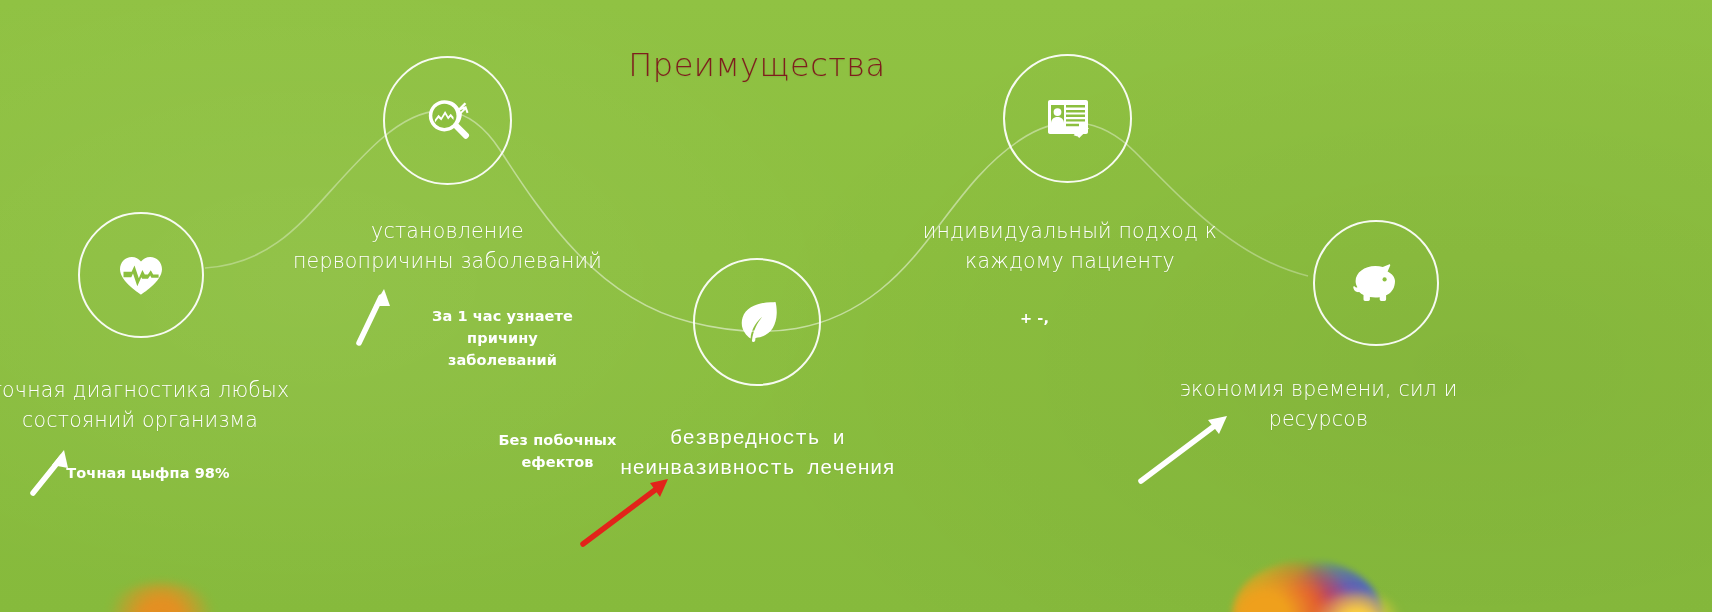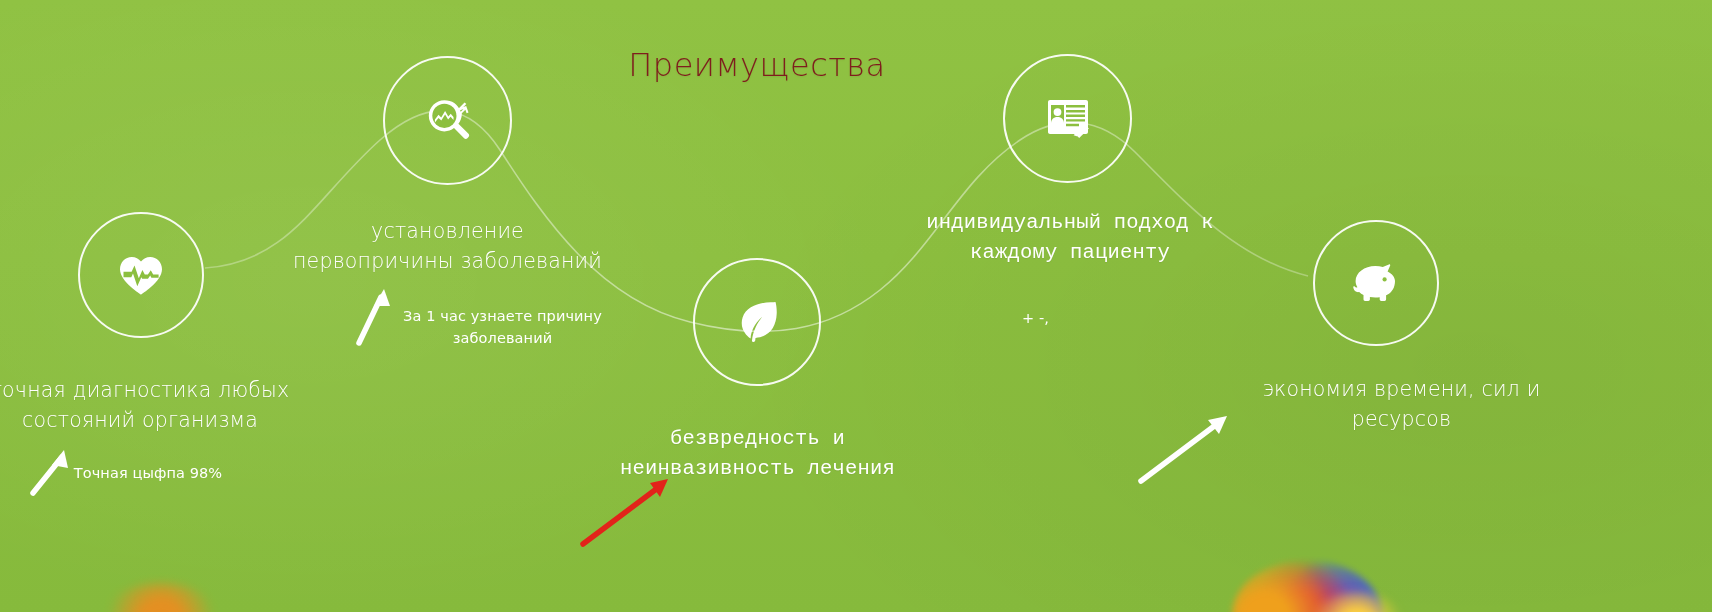--- a/index.html
+++ b/index.html
@@ -47,21 +47,21 @@
     text-shadow:0 1px 1px rgba(0,0,0,.06);
     white-space:pre-line;
   }
 
   
   .annot{
     position:absolute;
     color:#ffffff;
     font-family:"DejaVu Sans","Liberation Sans",sans-serif;
     font-size:14.5px;
-    font-weight:400;
+    font-weight:700;
     line-height:22px;
     letter-spacing:.1px;
     white-space:pre-line;
     text-align:center;
   }
 
   .arrow-layer{position:absolute;left:0;top:0;width:1712px;height:612px;}
 
   
   .blob{
@@ -169,35 +169,35 @@
           <path fill="#8cbf3f" d="M24 9h19v2.6H24zM24 14h19v2.4H24zM24 18.6h19V21H24zM24 23.2h19v2.4H24zM24 27.8h13v2.4H24z"></path>
           <path fill="#8cbf3f" d="M9 9h13v21H9z"></path>
           <circle cx="15.5" cy="16.1" r="3.9" fill="#ffffff"></circle>
           <path fill="#ffffff" d="M15.5 21c-4 0-6.5 2.6-6.5 6.3V30h13v-2.7c0-3.7-2.5-6.3-6.5-6.3z"></path>
           <path fill="#ffffff" d="M13 38h26v3H13z" opacity="0"></path>
           <path fill="#ffffff" d="M42.6 28.2l4.2 4.2-9.6 9.6-4.2-4.2z"></path>
           <path fill="#ffffff" d="M31.6 39.2l4 1.4-1.4-4z"></path>
         </svg>
       </span>
     </div>
-    <div class="node-label" style="left:900px;top:208px;width:340px;font-family:Liberation Mono, monospace;">индивидуальный подход к
+    <div class="node-label" style="left:900px;top:216px;width:340px;">индивидуальный подход к
 каждому пациенту</div>
   </div>
 
   <div class="node">
     <div class="circle" style="left:1313px;top:220px;width:126px;height:126px;">
       <span class="icon">
         <svg width="50" height="42" viewBox="0 0 50 42">
           <path fill="#ffffff" d="M36.6 9.4l2.6-5.8c.3-.8-.5-1.6-1.3-1.2l-6.1 2.7C29.5 4.4 27 4 24.3 4 13.4 4 4.6 10.7 4.6 19c0 2.2.6 4.3 1.8 6.2-.3.2-.7.4-1 .4-1.2 0-2.2-1.6-2.2-1.6-.6.2-1 .8-.9 1.5.2 1.2.9 3.4 3.1 4.3.9.4 1.9.4 2.8.2 1.2 1.2 2.7 2.2 4.3 3v4.3c0 .9.7 1.6 1.6 1.6h3.2c.9 0 1.6-.7 1.6-1.6v-2.2c1.7.3 3.5.5 5.4.5 1.5 0 3-.1 4.4-.4v2.1c0 .9.7 1.6 1.6 1.6h3.2c.9 0 1.6-.7 1.6-1.6v-4.1C41.1 30.9 44 25.3 44 19c0-3.7-2.8-7.2-7.4-9.6z"></path>
           <circle cx="33.6" cy="17.4" r="2.1" fill="#8cbf3f"></circle>
           <path fill="#8cbf3f" d="M42.4 16.2h5.2c.8 0 1.4.6 1.4 1.4v2.2c0 .8-.6 1.4-1.4 1.4h-5.2z" opacity="0"></path>
         </svg>
       </span>
     </div>
-    <div class="node-label" style="left:1235px;top:374px;width:333px;">экономия времени, сил и
+    <div class="node-label" style="left:1152px;top:374px;width:333px;">экономия времени, сил и
 ресурсов</div>
   </div>
 
   <div class="title" style="left:573px;top:46px;width:368px;">Преимущества</div>
 
   <svg class="arrow-layer" viewBox="0 0 1712 612" width="1712" height="612" aria-hidden="true">
 
     <g>
       <path d="M33 493 L62 457" stroke="#ffffff" stroke-width="5.5" fill="none" stroke-linecap="round"></path>
       <path d="M64 450 L52 465 L68 468 Z" fill="#ffffff"></path>
@@ -217,20 +217,21 @@
       <path d="M1141 481 L1217 424" stroke="#ffffff" stroke-width="5.5" fill="none" stroke-linecap="round"></path>
       <path d="M1227 416 L1208 420 L1219 434 Z" fill="#ffffff"></path>
     </g>
   </svg>
 
   <div class="annot" style="left:58px;top:462px;width:180px;text-align:center;">Точная цыфпа 98%</div>
 
   <div class="annot" style="left:396px;top:305px;width:213px;">За 1 час узнаете причину
 заболеваний</div>
 
+  <div class="annot" style="left:463px;top:429px;width:189px;">Без побочных ефектов</div>
 
   <div class="annot" style="left:959px;top:307px;width:90px;text-align:right;">+ -,</div>
 
 
   <div class="blob"></div>
   <div class="blob2"></div>
   <div class="blob3"></div>
 
 </div>
 

